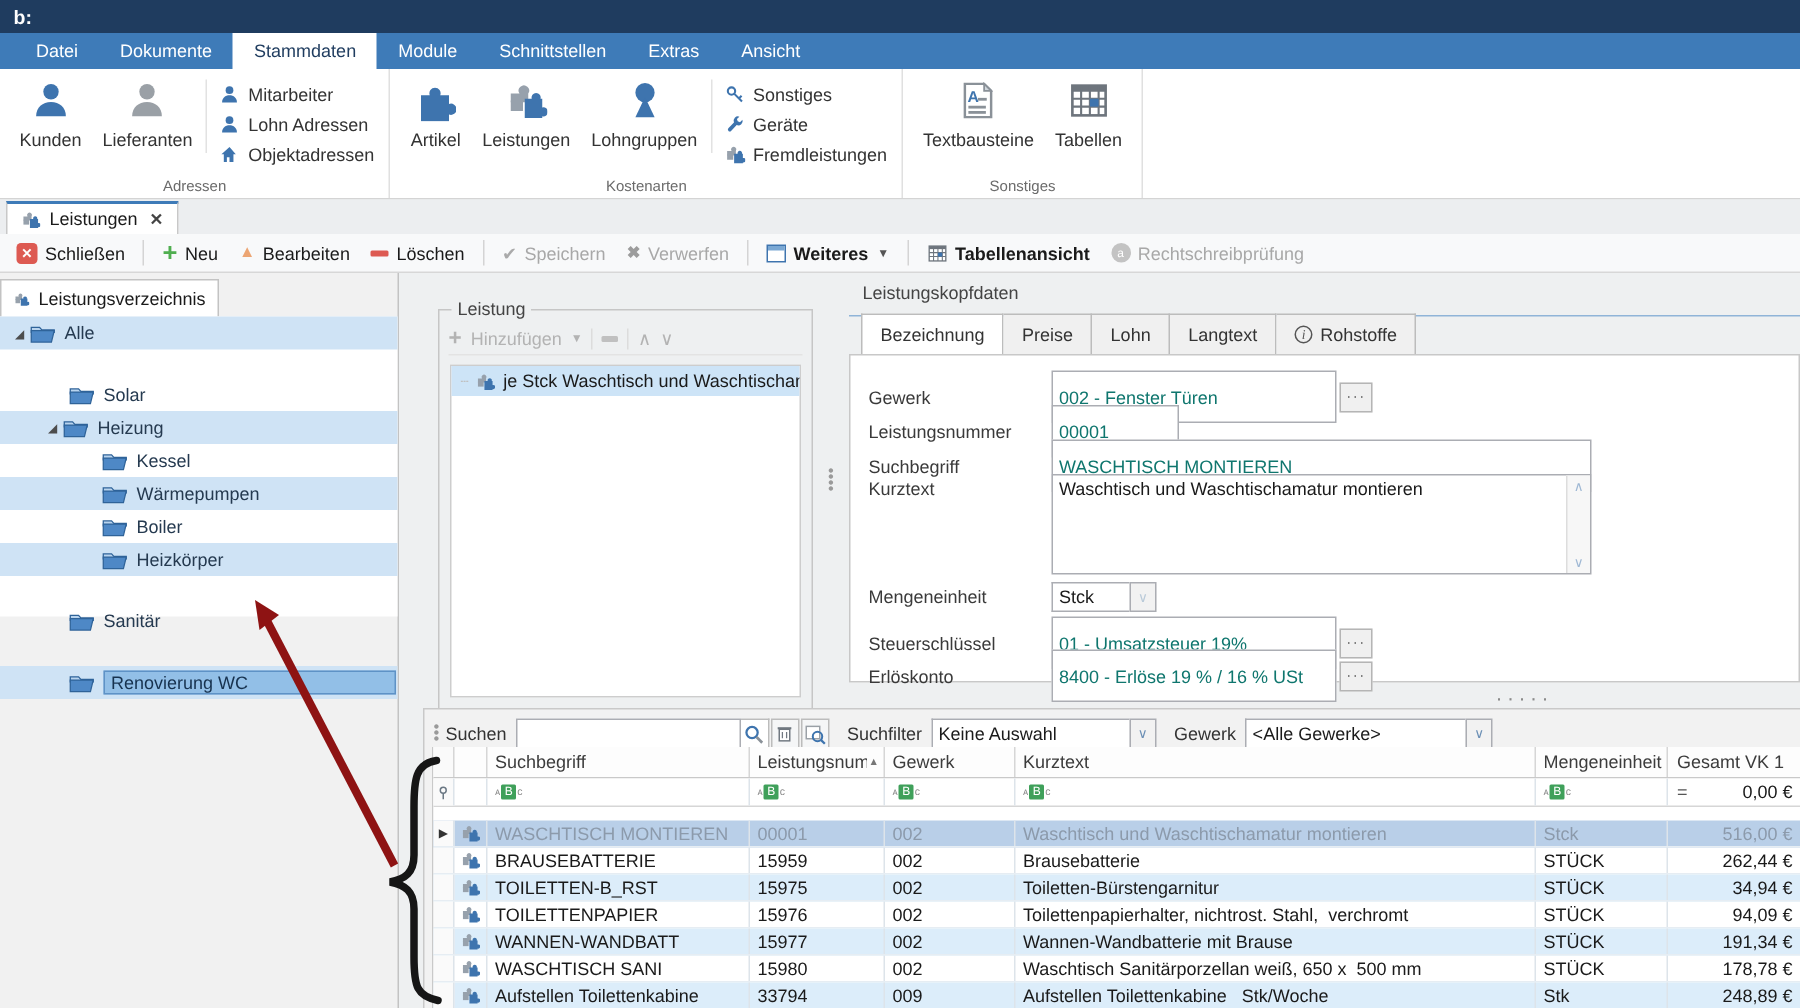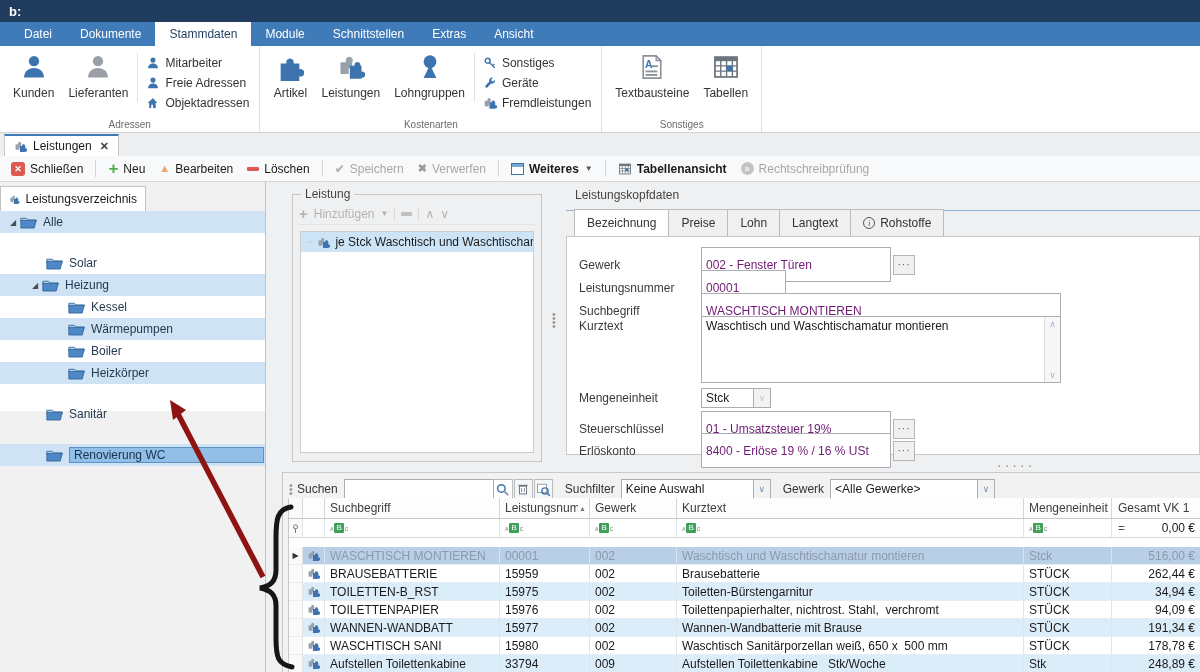--- a/index.html
+++ b/index.html
@@ -66,21 +66,21 @@
   .tree { position:absolute; left:0; top:29px; width:265px; height:200px; background:#fff; }
   .trow { display:flex; align-items:center; height:22px; color:#253a50; }
   .trow.s { background:#cfe3f5; }
   .exp { width:14px; font-size:8px; color:#4d4d4d; text-align:center; flex:none; }
   .fold { width:17px; height:13px; margin-right:6px; flex:none; }
   .lvl0 { padding-left:6px; } .lvl1 { padding-left:46px;margin-top:19px; } .lvl1e { padding-left:28px; } .lvl2 { padding-left:68px; }
   .tlabel { white-space:nowrap; }
   .trow.sel .tlabel { flex:1; background:#92bfe7; border:1px solid #5e92c6; padding:0 4px; margin-right:1px; color:#17324f; }
 
   
-  .gbox { position:absolute; left:292px; top:12px; width:250px; height:268px; border:1px solid #c6c6c6;padding-left:12px; }
+  .gbox { position:absolute; left:292px; top:24px; width:250px; height:268px; border:1px solid #c6c6c6;padding-left:12px; }
   .gboxlabel { position:absolute; left:8px; top:-8px; background:#eef0f1; padding:0 4px; color:#444; }
   .gtools { position:absolute; left:6px; top:8px; right:6px; height:22px; display:flex; align-items:center; gap:6px;
             color:#b3b3b3; border-bottom:1px solid #e3e3e3; }
   .gtools .gp { font-size:15px; font-weight:bold; line-height:12px; }
   .gtools .gsep { width:1px; height:14px; background:#dcdcdc; }
   .gtools .gbar { width:11px; height:4px; background:#c0c0c0; border-radius:1px; }
   .listbox { position:absolute; left:7px; top:36px; right:7px; bottom:8px; background:#fff; border:1px solid #cdcdcd; }
   .litem { display:flex; align-items:center; gap:5px; height:20px; background:#cde4f7; padding-left:6px; }
   .litem .ic { width:13px; height:13px; flex:none; }
   .litem .dots { color:#c0c0c0; font-size:9px; }
@@ -98,21 +98,21 @@
   .ftab { height:26px; display:flex; align-items:center; gap:5px; padding:13px 12px; background:#f0f0f0;
           border:1px solid #bcbcbc; border-left:none; color:#333; }
   .ftab:first-child { border-left:1px solid #bcbcbc; }
   .ftab.active { background:#fff; border-bottom:1px solid #fff; height:27px; }
   .infoc { width:12px; height:12px; border:1px solid #555; border-radius:50%; color:#555; font-size:9px;
            font-style:italic; font-family:"Liberation Serif",serif; display:flex; align-items:center; justify-content:center; }
   .fcontent { position:absolute; left:6px; top:54px; right:0; height:219px; background:#fff;
               border:1px solid #c8c8c8; }
   .frow { position:absolute; left:12px; display:flex; align-items:center; }
   .flabel { width:122px; color:#3a3a3a; flex:none; }
-  .finput { height:35px; border:1px solid #abadb3; background:#fff; padding:0 4px; font:inherit; color:#701a75; }
+  .finput { height:35px; border:1px solid #abadb3; background:#fff; padding:0 4px; font:inherit; color:#0f766e; }
   .fellip { width:22px; height:20px; border:1px solid #b5b5b5; background:#f0f0f0; color:#555; font-size:10px;
             display:flex; align-items:center; justify-content:center; letter-spacing:1px; margin-left:2px; }
   .ftextarea { position:relative; width:360px; height:67px; border:1px solid #abadb3; background:#fff; padding:2px 20px 2px 4px; }
   .fscroll { position:absolute; right:0; top:0; bottom:0; width:16px; background:#f7f7f7; border-left:1px solid #ddd;
              display:flex; flex-direction:column; justify-content:space-between; align-items:center; color:#9fb8d4; font-size:9px; padding:2px 0; }
   .combo { display:flex; }
   .combo .cinput { height:20px; border:1px solid #abadb3; border-right:none; background:#fff; padding:0 4px; display:flex; align-items:center; }
   .combo .cbtn { width:18px; height:20px; border:1px solid #abadb3; background:#f2f2f2; color:#6b8fb5; font-size:9px;
                  display:flex; align-items:center; justify-content:center; }
   .combo.dis .cbtn { color:#b9cad9; }
@@ -269,21 +269,21 @@
         <div class="smitem">
           <svg class="ic" style="color:#3e74ae">
               <use href="#ic-person"></use>
             </svg>
           <span>Mitarbeiter</span>
         </div>
         <div class="smitem">
           <svg class="ic" style="color:#3e74ae">
               <use href="#ic-person"></use>
             </svg>
-          <span>Freie Adressen</span>
+          <span>Lohn Adressen</span>
         </div>
         <div class="smitem">
           <svg class="ic" style="color:#3e74ae">
               <use href="#ic-house"></use>
             </svg>
           <span>Objektadressen</span>
         </div>
       </div>
       <div class="rgrouplabel">Adressen</div>
     </div>

